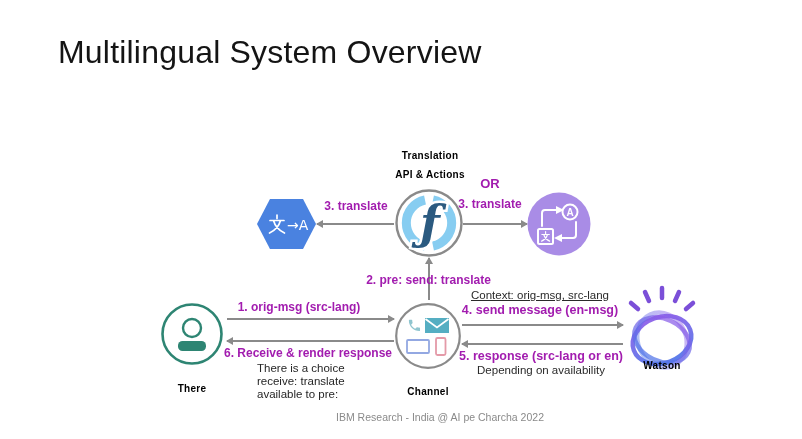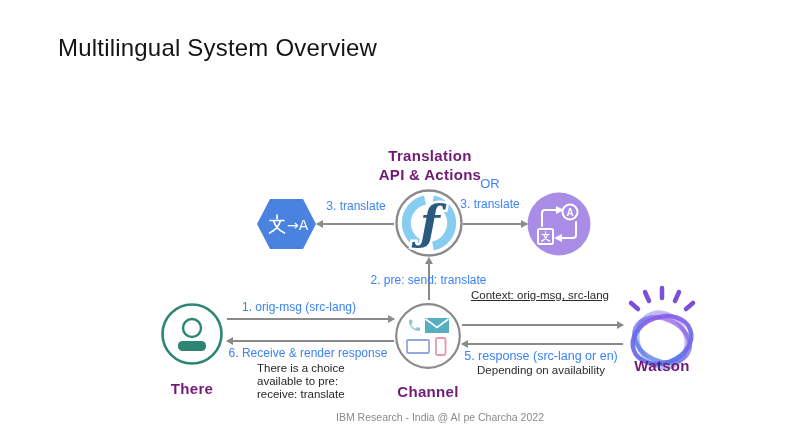--- a/index.html
+++ b/index.html
@@ -3,25 +3,25 @@
 <meta charset="utf-8">
 <style>
   html,body{margin:0;padding:0;background:#e9e9e9;}
   .slide{
     position:relative;width:802px;height:439px;background:#ffffff;overflow:hidden;
     font-family:"Liberation Sans","DejaVu Sans",sans-serif;
   }
   .abs{position:absolute;}
   .title{
     position:absolute;left:58px;top:34px;margin:0;
-    font-size:24px;font-weight:400;color:#141414;letter-spacing:0.2px;
+    font-size:32px;font-weight:400;color:#141414;letter-spacing:0.2px;
   }
-  .blabel{font-weight:400;font-size:12px;color:#3b82f6;text-align:center;line-height:14px;}
+  .blabel{font-weight:700;font-size:12px;color:#a21caf;text-align:center;line-height:14px;}
   .rlabel{font-weight:400;font-size:11.5px;color:#2a2a2a;text-align:center;line-height:13px;}
-  .glabel{font-weight:700;font-size:15px;color:#701a75;text-align:center;letter-spacing:0.3px;line-height:19px;}
+  .glabel{font-weight:700;font-size:10px;color:#000000;text-align:center;letter-spacing:0.3px;line-height:19px;}
   .note{font-weight:400;font-size:11.5px;color:#262626;text-align:left;line-height:13px;}
   .footer{
     position:absolute;left:280px;top:411px;width:320px;text-align:center;
     font-size:10.5px;color:#8a8a8a;
   }
   
   .arrow-h{position:absolute;height:1.7px;background:#8a8a8a;}
   .arrow-v{position:absolute;width:1.7px;background:#8a8a8a;}
   .ah-r{position:absolute;right:-1px;top:50%;transform:translateY(-50%);
     width:0;height:0;border-left:7px solid #8a8a8a;border-top:4px solid transparent;border-bottom:4px solid transparent;}
@@ -144,25 +144,26 @@
   <div class="abs blabel" style="left:231px;top:300px;width:136px;">1. orig-msg (src-lang)</div>
   <div class="arrow-h" style="left:227px;top:318px;width:167px;">
       <span class="ah-r"></span>
     </div>
   <div class="arrow-h" style="left:227px;top:340px;width:167px;">
       <span class="ah-l"></span>
     </div>
   <div class="abs blabel" style="left:222px;top:346px;width:172px;">6. Receive &amp; render response</div>
   <div class="abs note" style="left:257px;top:362px;width:120px;">
     <div>There is a choice</div>
+    <div>receive: translate</div>
     <div>available to pre:</div>
-    <div>receive: translate</div>
   </div>
 
   <div class="abs rlabel" style="left:455px;top:289px;width:170px;text-decoration:underline;">Context: orig-msg, src-lang</div>
+  <div class="abs blabel" style="left:452px;top:303px;width:176px;font-size:12.5px;">4. send message (en-msg)</div>
   <div class="arrow-h" style="left:462px;top:324px;width:161px;">
       <span class="ah-r"></span>
     </div>
   <div class="arrow-h" style="left:462px;top:343px;width:161px;">
       <span class="ah-l"></span>
     </div>
   <div class="abs blabel" style="left:455px;top:349px;width:172px;font-size:12.5px;">5. response (src-lang or en)</div>
   <div class="abs rlabel" style="left:468px;top:364px;width:146px;">Depending on availability</div>
 
   <div class="footer">IBM Research - India @ AI pe Charcha 2022</div>

